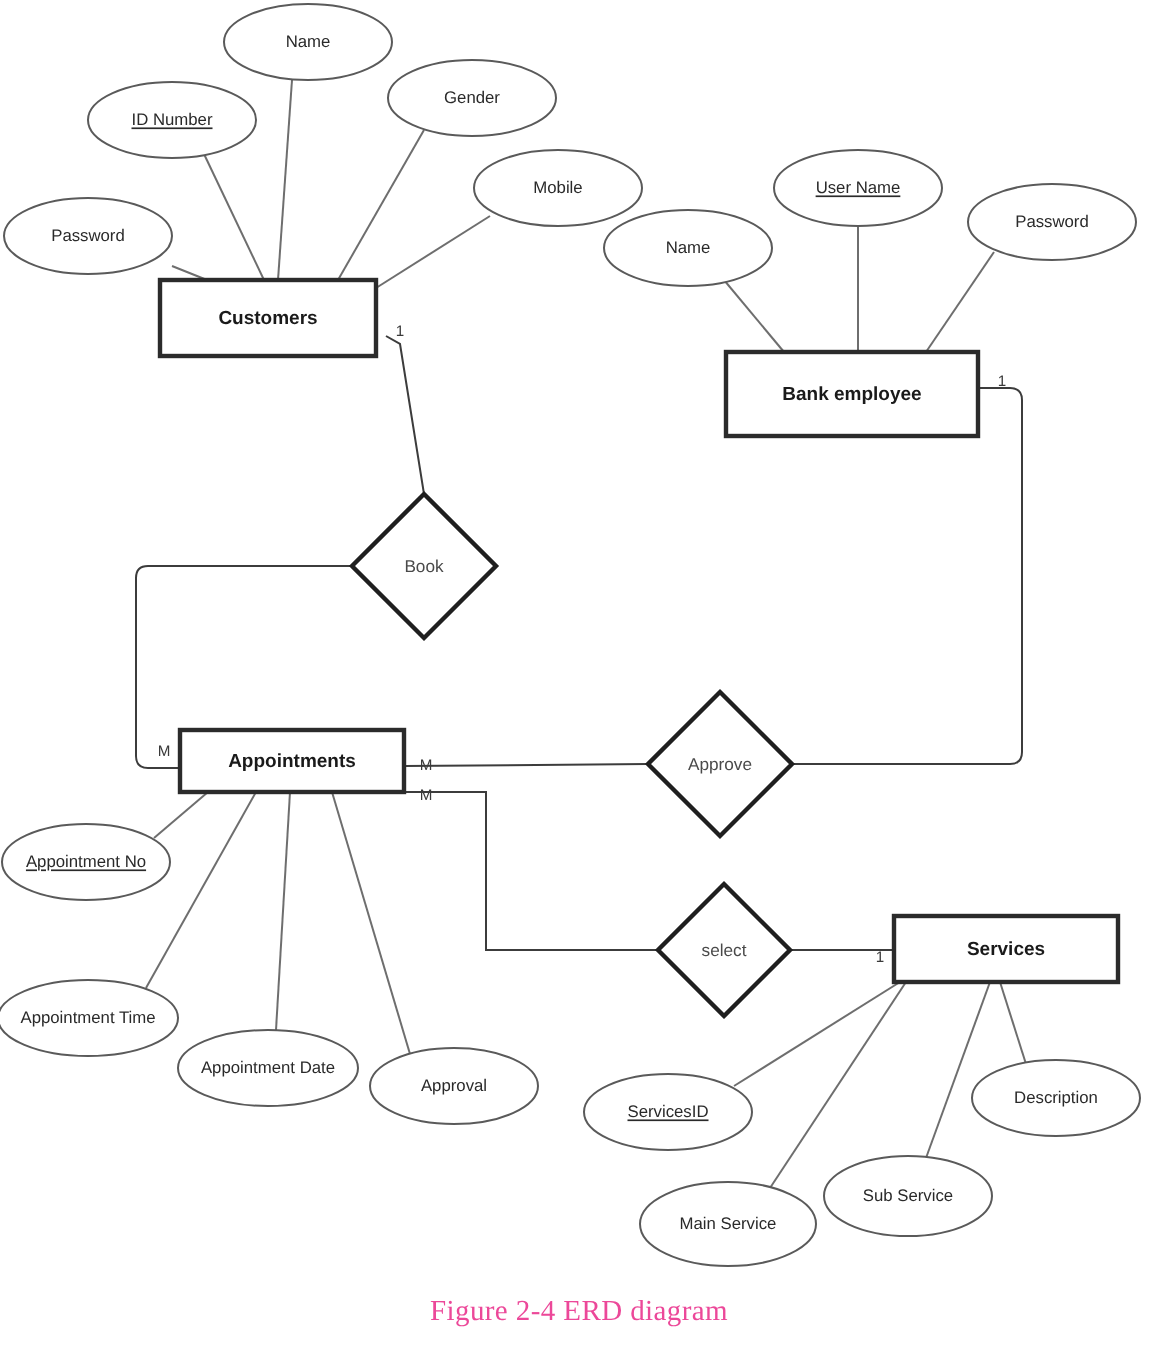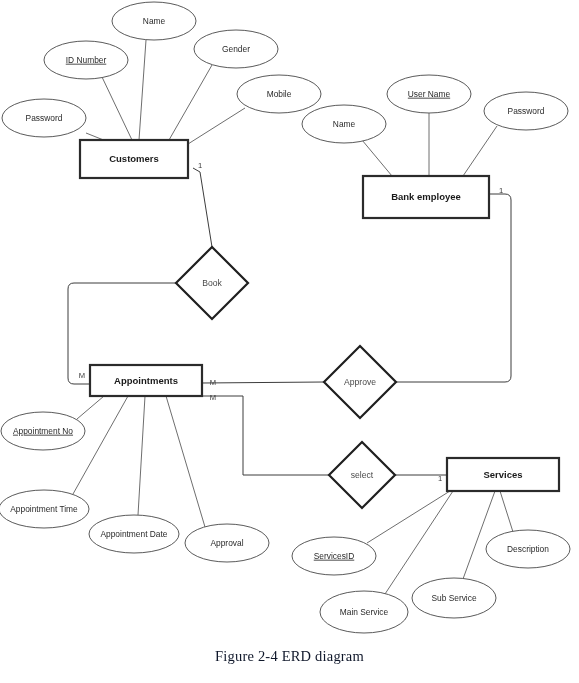--- a/index.html
+++ b/index.html
@@ -83,21 +83,21 @@
     dominant-baseline: middle;
   }
   .caption {
     position: absolute;
     left: 0;
     top: 648px;
     width: 579px;
     text-align: center;
     font-family: "Liberation Serif", serif;
     font-size: 14.5px;
-    color: #0f172a;
+    color: #ec4899;
     letter-spacing: 0.2px;
   }
 </style>
 </head>
 <body>
 
 <div id="erd-root">
 
   <svg class="diagram" viewBox="0 0 579 683">
     <g id="connectors-layer">

